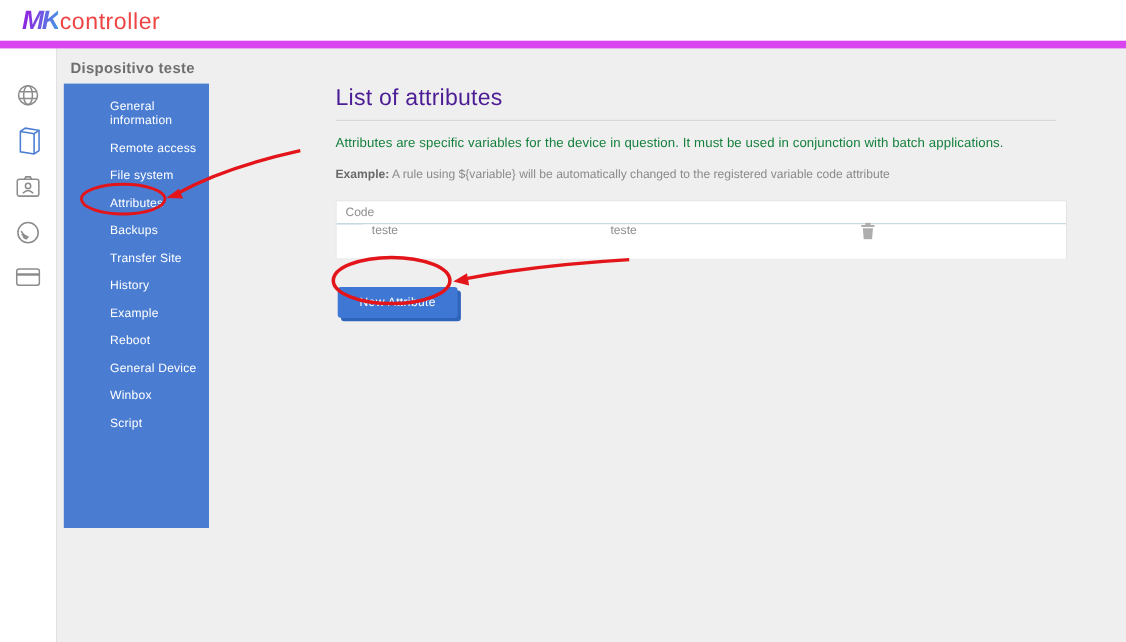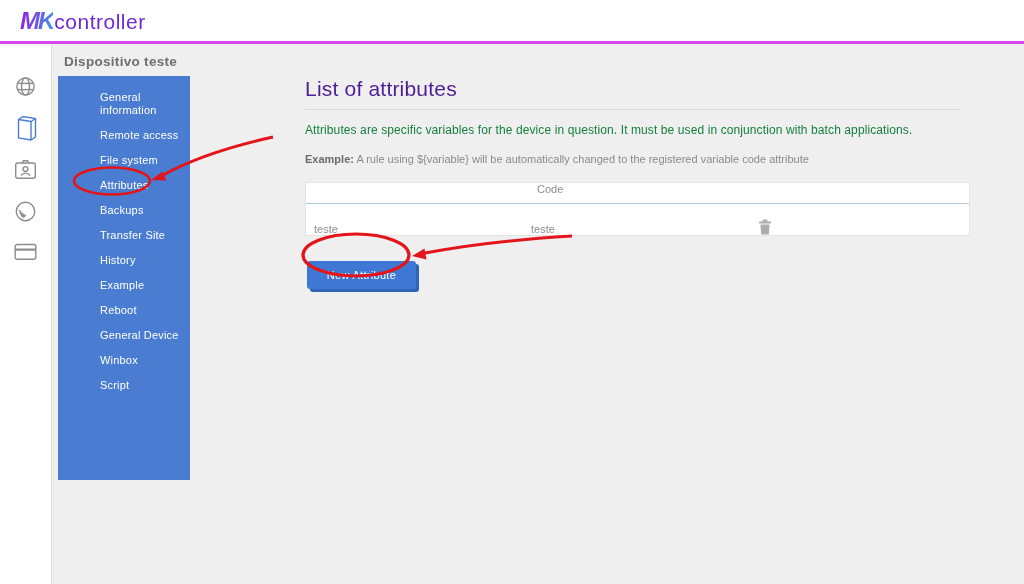--- a/index.html
+++ b/index.html
@@ -1,26 +1,26 @@
 <!DOCTYPE html>
 <html><head>
 <meta charset="utf-8">
 <style>
   * { margin:0; padding:0; box-sizing:border-box; }
   body { font-family:"Liberation Sans", sans-serif; }
   .page { position:relative; width:1024px; height:584px; background:#efefef; overflow:hidden; }
 
   
   .topbar { position:absolute; top:0; left:0; width:1024px; height:44px; background:#ffffff;
-            border-bottom:3px solid #d946ef; display:flex; align-items:center; padding-left:20px; z-index:3; }
+            border-bottom:7px solid #d946ef; display:flex; align-items:center; padding-left:20px; z-index:3; }
   .logo { display:flex; align-items:baseline; cursor:pointer; }
   .logo-mark { font-size:24px; font-weight:bold; font-style:italic; letter-spacing:-2px;
                color:#7b3fd0; background:linear-gradient(100deg,#8a2be2 20%,#4a90e2 90%);
                -webkit-background-clip:text; background-clip:text; -webkit-text-fill-color:transparent; }
-  .logo-text { font-size:21px; color:#6d28d9; letter-spacing:0.5px; margin-left:1px; }
+  .logo-text { font-size:21px; color:#ef4444; letter-spacing:0.5px; margin-left:1px; }
 
   
   .icon-rail { position:absolute; top:44px; left:0; width:52px; height:540px; background:#ffffff;
                border-right:1px solid #dedede; display:flex; flex-direction:column; align-items:center;
                padding-top:32px; z-index:2; }
   .rail-btn { width:30px; display:flex; justify-content:center; cursor:pointer; }
   .rail-btn svg { stroke:#8c8c8c; fill:none; stroke-width:1.4; }
   .rail-btn.active svg { stroke:#4a7dd2; }
   .g-globe { margin-bottom:16px; }
   .g-book  { margin-bottom:17px; }
@@ -40,22 +40,22 @@
   .content { position:absolute; left:305px; top:77px; width:665px; z-index:1; }
   .content h1 { font-size:21px; font-weight:500; color:#4c1d95; letter-spacing:0.2px; }
   .rule { border:none; border-top:1px solid #d8d8d8; margin:8px 0 13px 0; width:655px; }
   .desc { font-size:12px; color:#15803d; letter-spacing:0.1px; }
   .example { font-size:11px; color:#8a8a8a; margin-top:16px; }
   .example b { color:#6a6a6a; font-weight:bold; }
 
   
   .attr-table { margin-top:17px; width:665px; background:#ffffff; border:1px solid #e4e4e4; }
   .t-head { display:flex; height:21px; align-items:center; border-bottom:1px solid #b0c9d6;
-            font-size:11px; color:#8f8f8f;flex-direction:column; }
-  .t-row  { display:flex; height:31px; align-items:flex-end; font-size:11px; color:#8f8f8f; background:#ffffff; }
+            font-size:11px; color:#8f8f8f; }
+  .t-row  { display:flex; height:31px; align-items:flex-start; font-size:11px; color:#8f8f8f; background:#ffffff;margin-left:24px; }
   .cell-code  { width:217px; padding-left:8px; }
   .cell-value { width:235px; padding-left:8px; }
   .cell-action{ flex:1; display:flex; align-items:center; }
   .trash { cursor:pointer; display:inline-flex; margin-top:-2px; }
 
   
   .new-attr { margin-top:25px; margin-left:2px; width:109px; height:28px; background:#3e78d4; color:#ffffff;
               border:none; border-radius:3px; font-size:11px; font-weight:500; font-family:"Liberation Sans",sans-serif;
               letter-spacing:0.3px; cursor:pointer; box-shadow:3px 3px 0 0 #2e64ba; }
 

